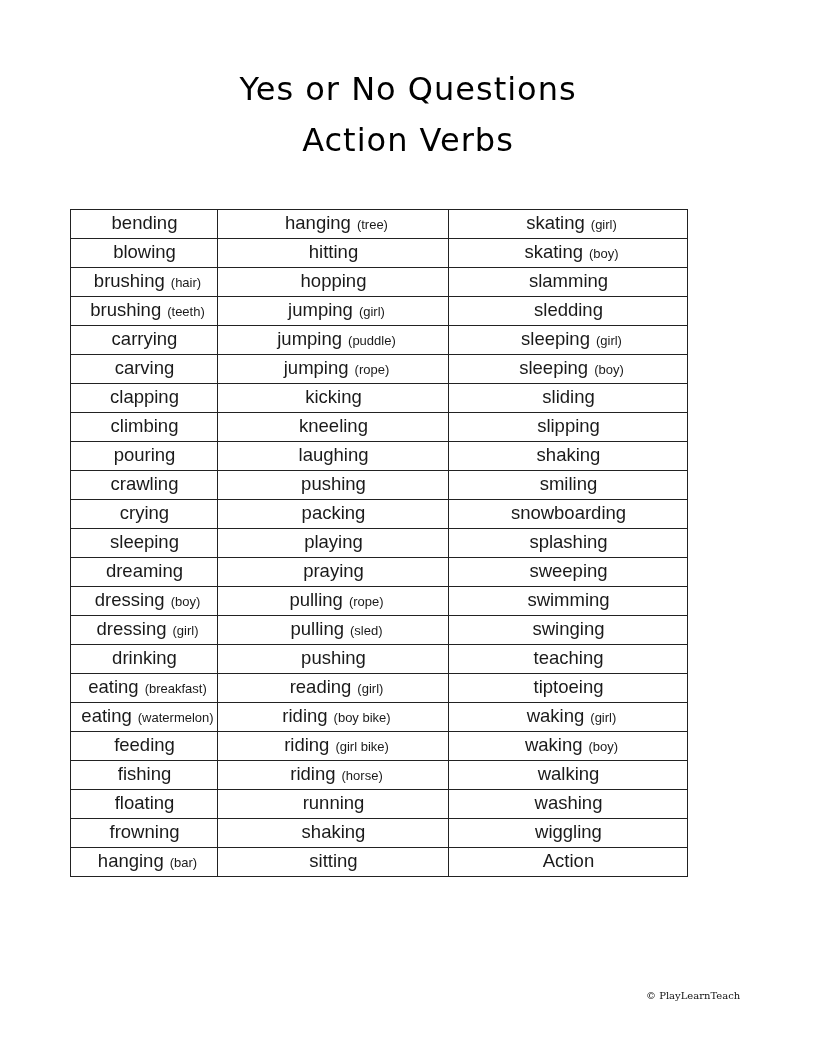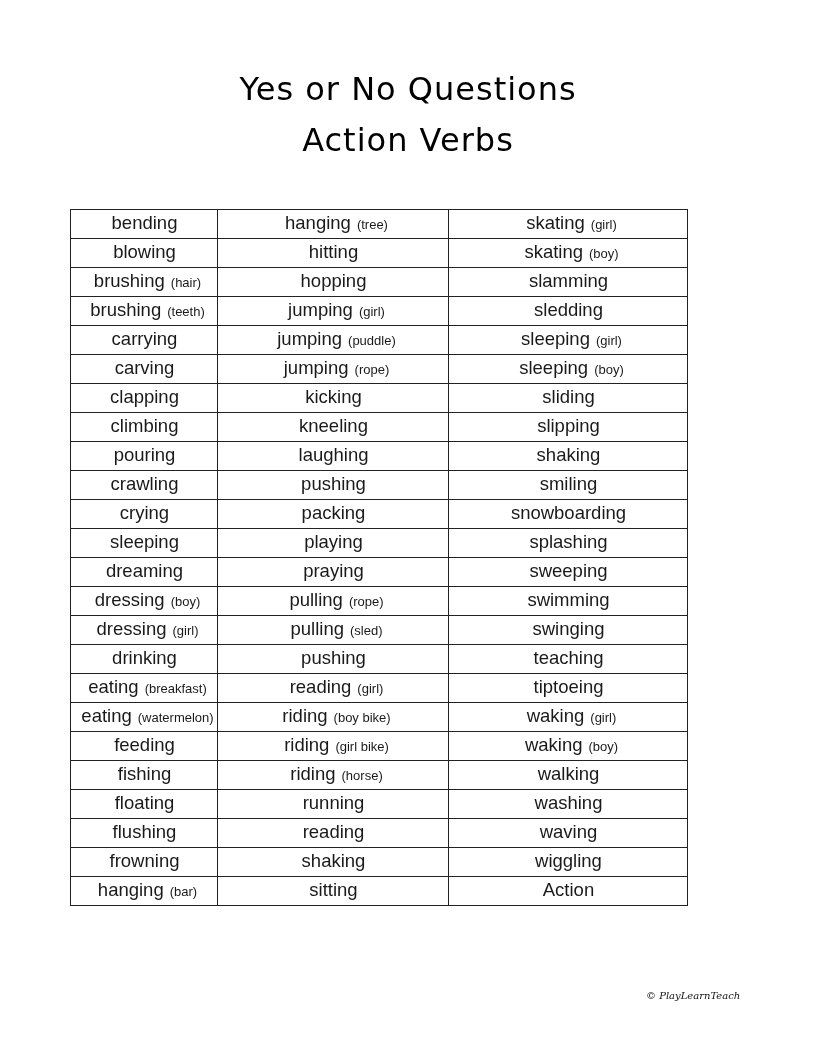--- a/index.html
+++ b/index.html
@@ -6,21 +6,21 @@
     body { width: 816px; height: 1056px; position: relative; overflow: hidden; font-family: "Liberation Sans", sans-serif; color: #111; }
     .title { position: absolute; left: 0; width: 816px; text-align: center; font-family: "DejaVu Sans", sans-serif; font-size: 32px; letter-spacing: 1px; color: #000; line-height: 1; }
     .title.l1 { top: 73px; }
     .title.l2 { top: 124px; }
     table.verbs { position: absolute; left: 70px; top: 209px; width: 617px; border-collapse: collapse; table-layout: fixed; text-align: center; }
     table.verbs td { border: 1px solid #222; height: 26.9px; padding: 0 0 0 7px; font-size: 18.5px; line-height: 26px; white-space: nowrap; vertical-align: middle; color: #1a1a1a; }
     table.verbs col.c1 { width: 147px; }
     table.verbs col.c2 { width: 231px; }
     table.verbs col.c3 { width: 239px; }
     .q { font-size: 13px; margin-left: 6px; }
-    .footer { position: absolute; left: 646px; top: 990px; font-family: "DejaVu Serif", serif; font-style: italic; font-size: 10px; color: #111; }
+    .footer { position: absolute; left: 646px; top: 990px; font-family: "DejaVu Serif", serif; font-size: 10px; color: #111; }
   </style>
 </head>
 <body>
 
 <div class="title l1">Yes or No Questions</div>
 <div class="title l2">Action Verbs</div>
 
 <table class="verbs">
   <colgroup>
       <col class="c1">
@@ -127,25 +127,20 @@
         <td><span>fishing</span><span class="q"></span></td>
         <td><span>riding</span><span class="q">(horse)</span></td>
         <td><span>walking</span><span class="q"></span></td>
       </tr>
       <tr>
         <td><span>floating</span><span class="q"></span></td>
         <td><span>running</span><span class="q"></span></td>
         <td><span>washing</span><span class="q"></span></td>
       </tr>
       <tr>
-        <td><span>flushing</span><span class="q"></span></td>
-        <td><span>reading</span><span class="q"></span></td>
-        <td><span>waving</span><span class="q"></span></td>
-      </tr>
-      <tr>
         <td><span>frowning</span><span class="q"></span></td>
         <td><span>shaking</span><span class="q"></span></td>
         <td><span>wiggling</span><span class="q"></span></td>
       </tr>
       <tr>
         <td><span>hanging</span><span class="q">(bar)</span></td>
         <td><span>sitting</span><span class="q"></span></td>
         <td><span>Action</span><span class="q"></span></td>
       </tr>
     </tbody>

